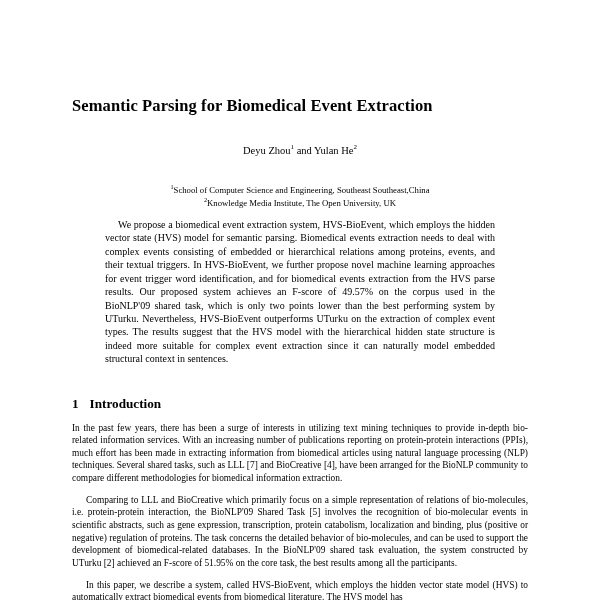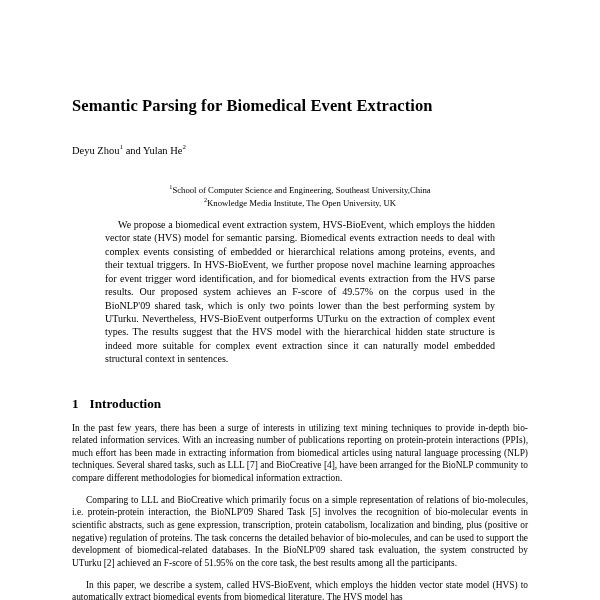--- a/index.html
+++ b/index.html
@@ -20,21 +20,21 @@
     box-sizing: border-box;
     padding: 0 72px;
     position: relative;
   }
   .title {
     font-size: 16.5px;
     margin-top: 96px;
     letter-spacing: 0.1px;
   }
   .authors {
-    text-align: left;
+    text-align: center;
     font-size: 10.5px;
     margin-top: 27px;
   }
   .authors sup {
     font-size: 7px;
     vertical-align: super;
   }
   .affiliations {
     text-align: center;
     font-size: 8.7px;
@@ -81,21 +81,21 @@
 </head>
 <body>
 
 <div class="page">
 
   <h1 class="title">Semantic Parsing for Biomedical Event Extraction</h1>
 
   <div class="authors"><span>Deyu Zhou</span><sup>1</sup><span> and Yulan He</span><sup>2</sup></div>
 
   <div class="affiliations">
-    <div><sup>1</sup><span>School of Computer Science and Engineering, Southeast University,China</span></div>
+    <div><sup>1</sup><span>School of Computer Science and Engineering, Southeast Southeast,China</span></div>
     <div><sup>2</sup><span>Knowledge Media Institute, The Open University, UK</span></div>
   </div>
 
   <p class="abstract-body">We propose a biomedical event extraction system, HVS-BioEvent, which employs the hidden vector state (HVS) model for semantic parsing. Biomedical events extraction needs to deal with complex events consisting of embedded or hierarchical relations among proteins, events, and their textual triggers. In HVS-BioEvent, we further propose novel machine learning approaches for event trigger word identification, and for biomedical events extraction from the HVS parse results. Our proposed system achieves an F-score of 49.57% on the corpus used in the BioNLP'09 shared task, which is only two points lower than the best performing system by UTurku. Nevertheless, HVS-BioEvent outperforms UTurku on the extraction of complex event types. The results suggest that the HVS model with the hierarchical hidden state structure is indeed more suitable for complex event extraction since it can naturally model embedded structural context in sentences.</p>
 
   <div class="section-head">
     <span>1</span>
     <span>Introduction</span>
   </div>
 

